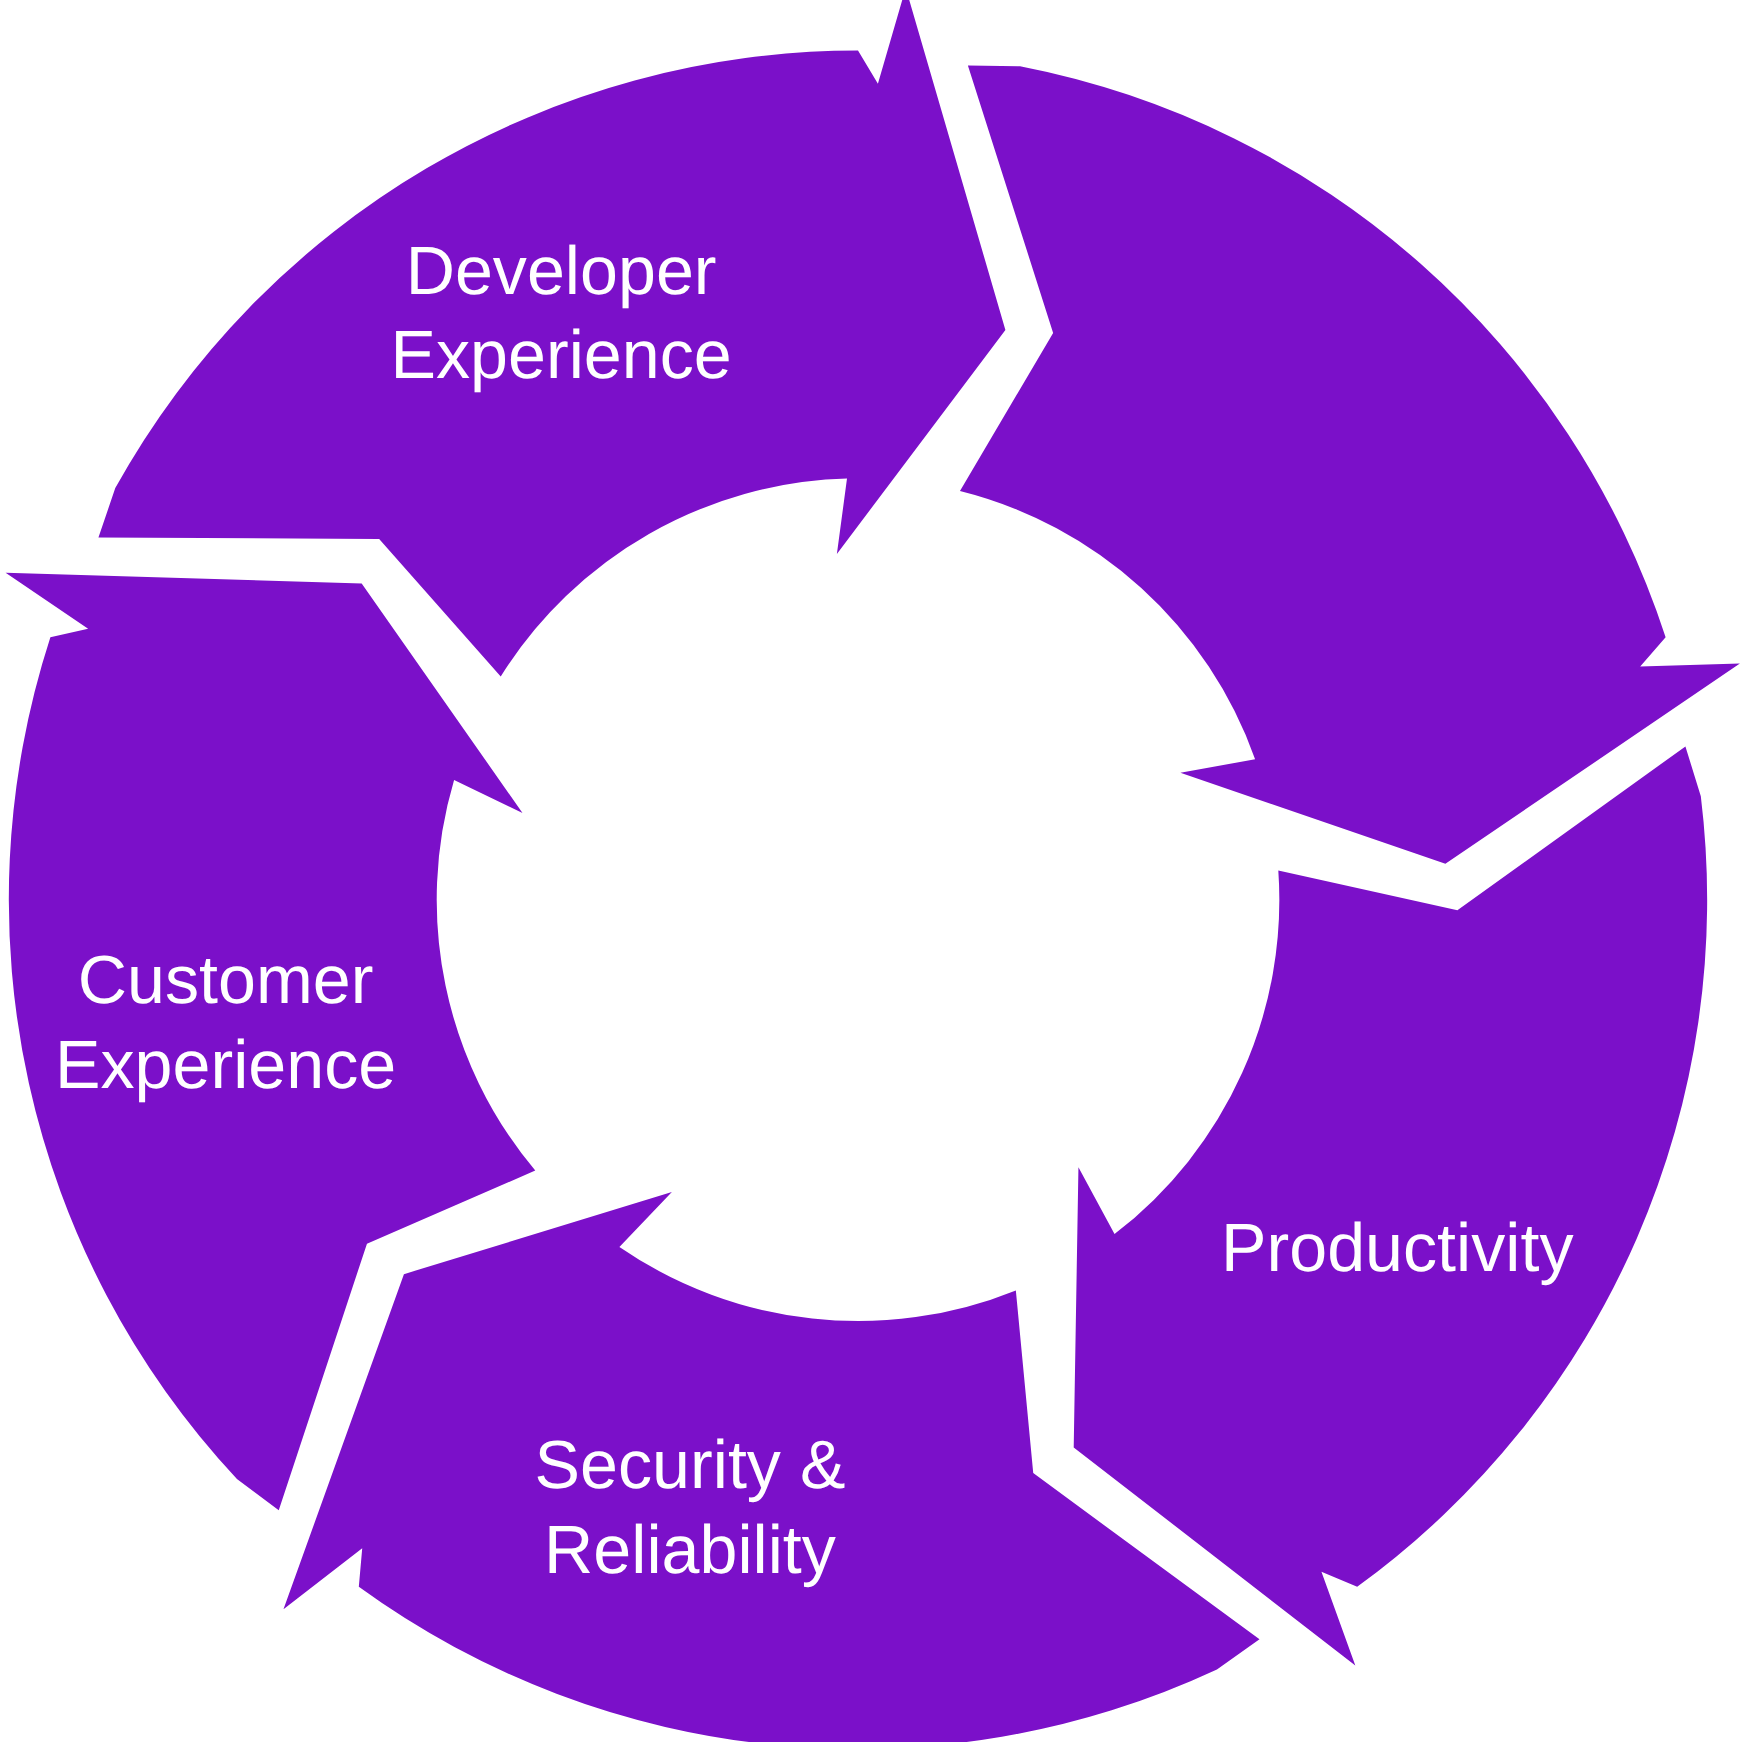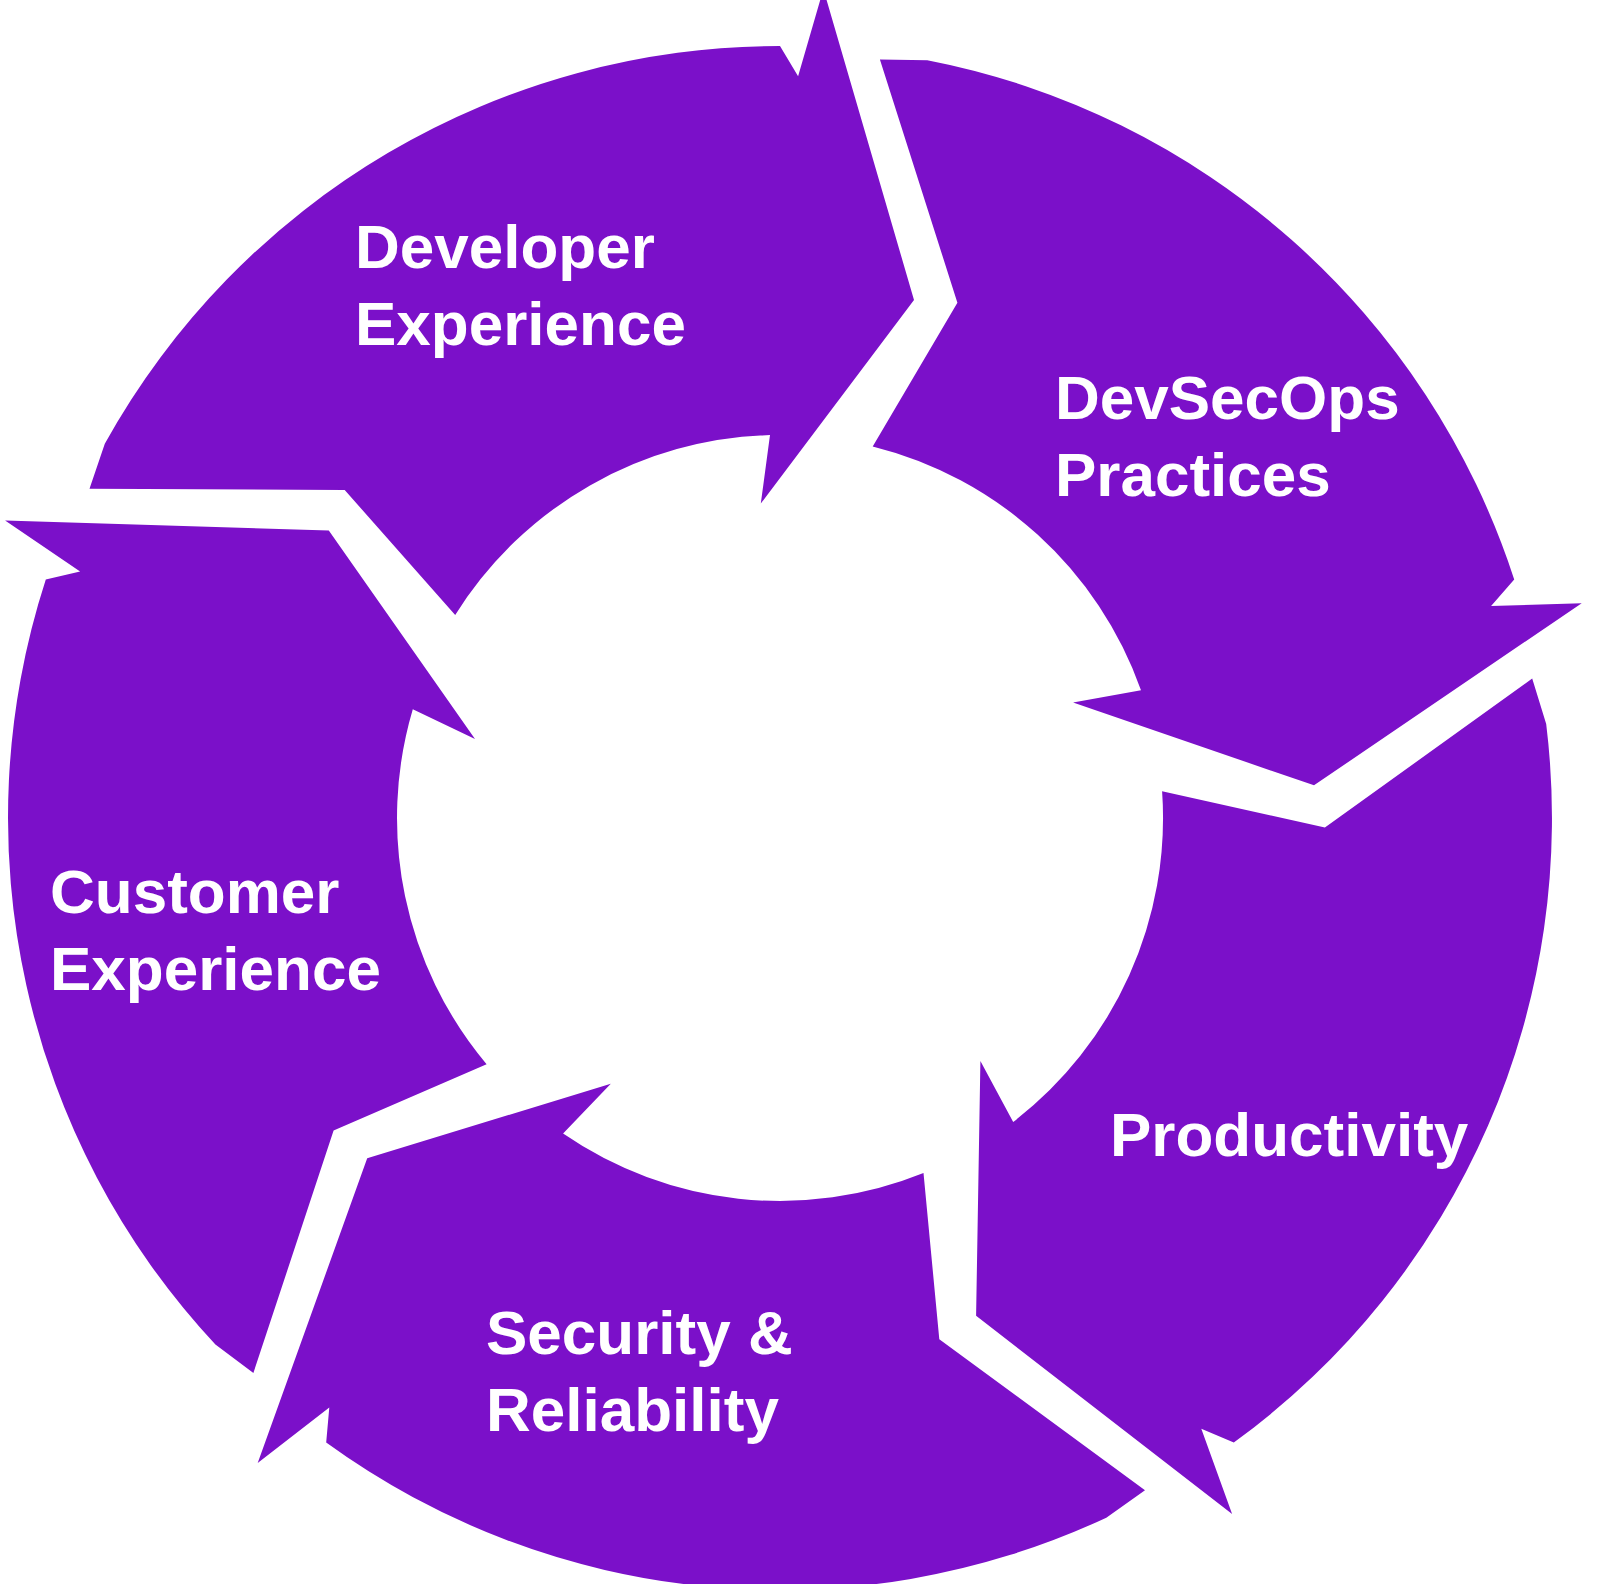--- a/index.html
+++ b/index.html
@@ -18,42 +18,40 @@
   .cycle-svg {
     position: absolute;
     left: 0;
     top: 0;
     width: 1600px;
     height: 1584px;
     display: block;
   }
   .seg-label {
     position: absolute;
-    font-weight: bold;
+    font-weight: normal;
     font-size: 62px;
     line-height: 1.24;
     white-space: pre-line;
-    text-align: left;
+    text-align: center;
     letter-spacing: 0px;
   }
 </style>
 </head>
 <body style="background: rgb(255, 255, 255);">
 
 <div class="stage">
   <svg class="cycle-svg" viewBox="0 0 1600 1584" xmlns="http://www.w3.org/2000/svg">
     <path d="M 89.5 488.7 L 104.8 443.7 A 772 772 0 0 1 780.0 46.0 L 798.1 76.2 L 823.4 -10.9 L 914.0 300.0 L 760.8 503.6 L 770.0 435.1 A 383 383 0 0 0 455.2 615.0 L 344.7 490.0 Z" fill="#7b10c9" stroke="none"></path>
     <path d="M 879.9 59.5 L 927.3 60.2 A 772 772 0 0 1 1514.2 579.4 L 1491.1 606.0 L 1581.7 603.2 L 1314.0 785.3 L 1073.1 702.6 L 1141.0 690.2 A 383 383 0 0 0 872.7 446.4 L 957.4 302.7 Z" fill="#7b10c9" stroke="none"></path>
     <path d="M 1532.2 678.6 L 1546.2 723.9 A 772 772 0 0 1 1233.8 1442.6 L 1201.3 1428.8 L 1232.1 1514.1 L 976.1 1315.8 L 980.4 1061.1 L 1013.2 1121.9 A 383 383 0 0 0 1162.1 791.3 L 1324.9 827.5 Z" fill="#7b10c9" stroke="none"></path>
     <path d="M 1145.0 1490.3 L 1106.3 1517.7 A 772 772 0 0 1 326.2 1442.6 L 329.3 1407.5 L 257.7 1463.0 L 367.2 1158.3 L 610.8 1083.7 L 563.1 1133.6 A 383 383 0 0 0 923.5 1173.1 L 939.3 1339.2 Z" fill="#7b10c9" stroke="none"></path>
     <path d="M 253.4 1372.9 L 215.4 1344.5 A 772 772 0 0 1 45.8 579.4 L 80.1 571.5 L 5.1 520.6 L 328.8 530.5 L 475.0 739.1 L 412.8 709.2 A 383 383 0 0 0 486.6 1064.2 L 333.6 1130.6 Z" fill="#7b10c9" stroke="none"></path>
   </svg>
 
   <div class="seg-label" style="left: 355px; top: 209px; color: rgb(255, 255, 255);">Developer
 Experience</div>
-  <div class="seg-label" style="left: 1055px; top: 360px; color: rgb(255, 255, 255);">DevSecOps
-Practices</div>
   <div class="seg-label" style="left: 1110px; top: 1097px; color: rgb(255, 255, 255);">Productivity</div>
   <div class="seg-label" style="left: 486px; top: 1295px; color: rgb(255, 255, 255);">Security &amp;
 Reliability</div>
   <div class="seg-label" style="left: 50px; top: 854px; color: rgb(255, 255, 255);">Customer
 Experience</div>
 </div>
 
 </body></html>

